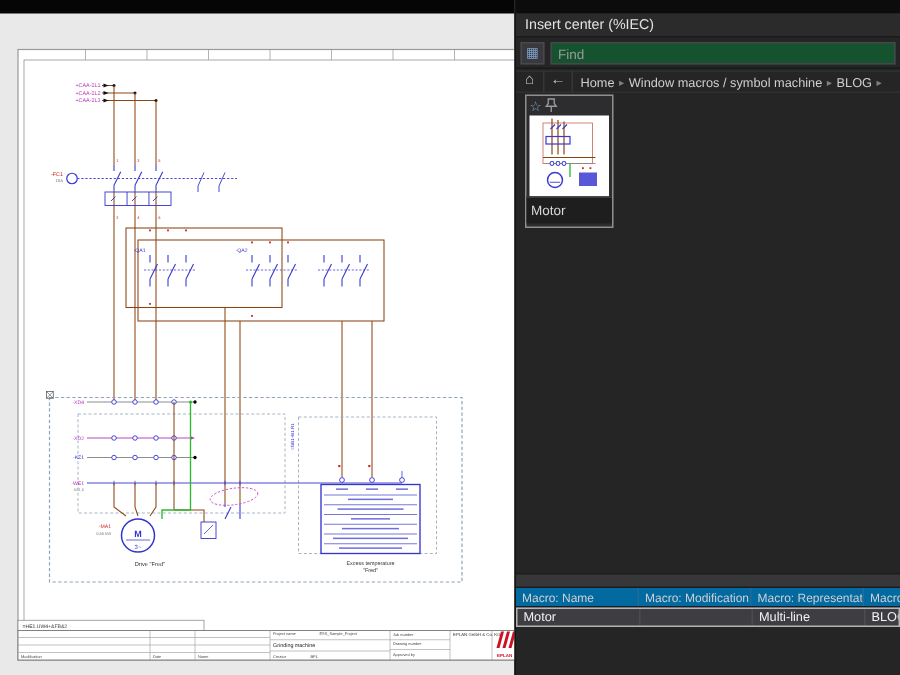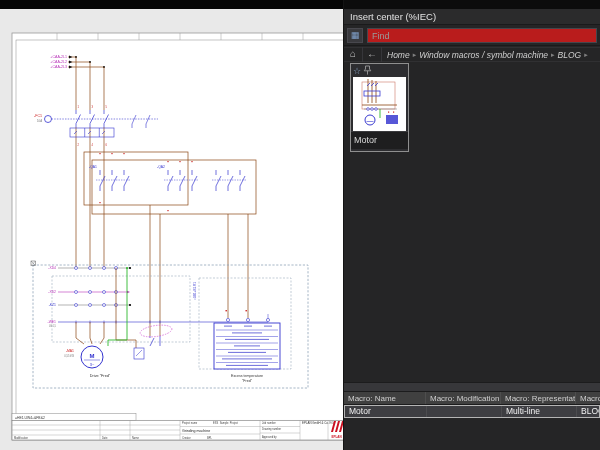--- a/index.html
+++ b/index.html
@@ -16,46 +16,46 @@
   .panel { position:absolute; left:343px; top:0; width:257px; height:450px;
            background:#252526; border-left:1px solid #141414; color:#cccccc; }
   .panel-top-strip { position:absolute; left:0; top:0; right:0; height:9px; background:#0c0c0c; }
   .panel-title-row { position:absolute; left:0; top:9px; right:0; height:16px; background:#2b2b2c;
                      border-bottom:1px solid #1a1a1b; font-size:9.5px; color:#e2e2e2;
                      line-height:16px; padding-left:6px; }
   .search-row { position:absolute; left:0; top:26px; right:0; height:20px; display:flex;
                 align-items:center; gap:4px; padding:0 3px; border-bottom:1px solid #1a1a1b; }
   .icon-box { width:16px; height:15px; background:#39393d; border:1px solid #48484e;
               text-align:center; line-height:13px; font-size:9px; color:#7f9fc9; }
-  .find-input { flex:1; height:15px; background:#b91c1c; border:1px solid #46464c;
+  .find-input { flex:1; height:15px; background:#14532d; border:1px solid #46464c;
                 color:#cccccc; font-size:9px; padding:0 4px; outline:none;
                 font-family:"Liberation Sans","DejaVu Sans",sans-serif; }
   .find-input::placeholder { color:#9a9a9a; }
   .crumb-row { position:absolute; left:0; top:47px; right:0; height:15px; display:flex;
                align-items:center; background:#252526; border-top:1px solid #303032;
                border-bottom:1px solid #303032; font-size:8.5px; color:#c5c5c5; }
   .icon-btn { width:19px; height:15px; text-align:center; line-height:14px; font-size:10px;
               color:#c5c5c5; border-right:1px solid #36363a; cursor:default; }
   .crumbs { display:flex; align-items:center; gap:3px; padding-left:5px; white-space:nowrap;
-            overflow:hidden; flex:1;font-style:italic; }
+            overflow:hidden; flex:1; }
   .sep { color:#7f7f7f; font-size:7px; }
   .crumb { color:#cfcfcf; }
 
   .tile { position:absolute; left:6px; top:63px; width:59px; height:89px;
           border:1px solid #8f8f8f; background:#2d2d30; }
   .tile-icons { height:13px; display:flex; align-items:center; gap:2px; padding:0 2px; }
   .star { font-size:9px; color:#8ba6c8; line-height:12px; }
   .tile-preview { height:54px; background:#ffffff; margin:0 2px; overflow:hidden; }
   .tile-caption { height:18px; background:#1e1e1f; color:#d8d8d8; font-size:9px;
                   padding:3px 0 0 3px; border-top:1px solid #3a3a3d; }
 
   .splitter { position:absolute; left:0; right:0; top:382px; height:10px; background:#37373a;
               border-top:1px solid #1c1c1d; border-bottom:1px solid #1c1c1d; }
   .grid-head { position:absolute; left:0; right:0; top:392px; height:13px; display:flex;
-               background:#404040; color:#cfcfcf; font-size:8px; line-height:13px;
+               background:#0369a1; color:#cfcfcf; font-size:8px; line-height:13px;
                border-bottom:1px solid #1c1c1d; }
   .grid-row { position:absolute; left:0; right:0; top:405px; height:13px; display:flex;
               background:#3e3e42; border:1px solid #b5b5b5; color:#f2f2f2; font-size:8.5px;
               line-height:11px; }
   .cell { padding-left:4px; overflow:hidden; white-space:nowrap; border-right:1px solid rgba(120,120,120,.25); }
   .c1 { width:82px; } .c2 { width:75px; } .c3 { width:75px; } .c4 { flex:1; border-right:none; }
 </style>
 </head>
 <body>
 

